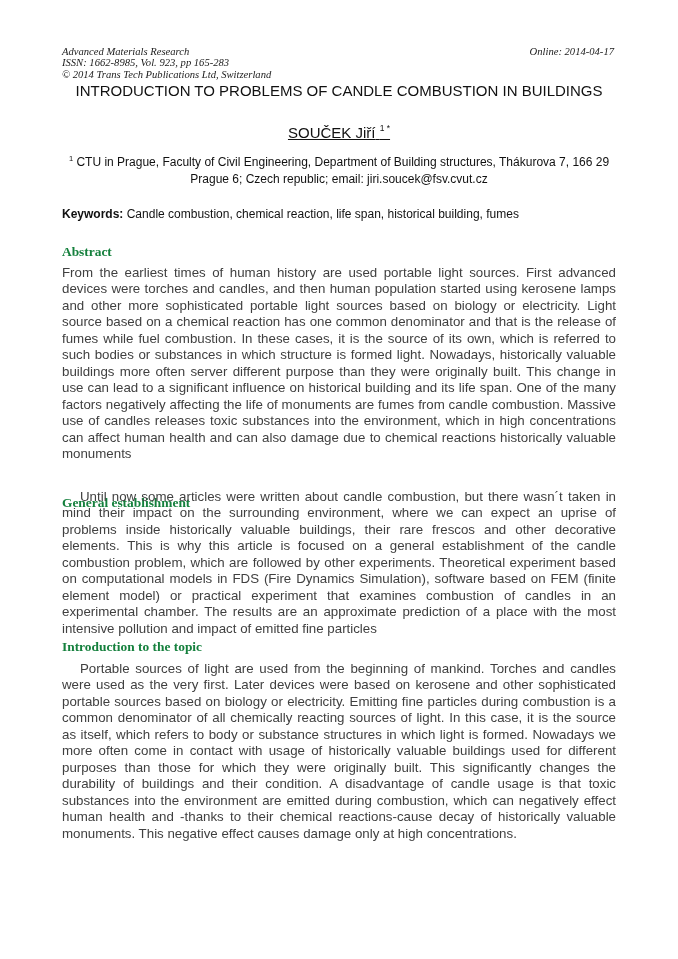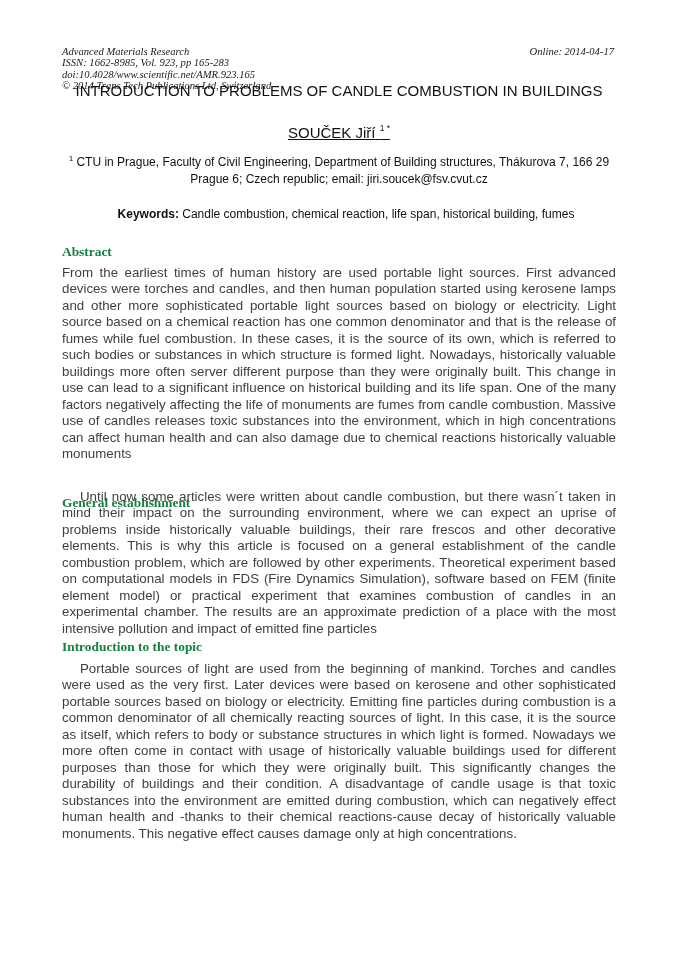--- a/index.html
+++ b/index.html
@@ -81,29 +81,28 @@
       line-height: 16.5px;
       color: #111;
     }
     .affiliation sup {
       font-size: 7.5px;
       vertical-align: 5px;
       line-height: 0;
     }
     .keywords {
       position: absolute;
-      left: 69px;
+      left: 62px;
       top: 207px;
       width: 554px;
       font-family: "Liberation Sans", sans-serif;
       font-size: 12px;
       line-height: 15px;
       color: #111;
       white-space: nowrap;
-      text-align: center;
     }
     .keywords .kw-label { font-weight: bold; }
     .section-heading {
       position: absolute;
       left: 62px;
       font-family: "Liberation Serif", serif;
       font-weight: bold;
       font-size: 13.4px;
       line-height: 16px;
       color: #15803d;
@@ -123,21 +122,20 @@
   </style>
 </head>
 <body>
 
 <div class="page">
 
   <div class="running-header">
     <div class="meta-left">
       <div>Advanced Materials Research</div>
       <div>ISSN: 1662-8985, Vol. 923, pp 165-283</div>
-      <div>doi:10.4028/www.scientific.net/AMR.923.165</div>
       <div>© 2014 Trans Tech Publications Ltd, Switzerland</div>
     </div>
     <div class="meta-right">Online: 2014-04-17</div>
   </div>
 
   <div class="title">INTRODUCTION TO PROBLEMS OF CANDLE COMBUSTION IN BUILDINGS</div>
 
   <div class="author">
     <span>SOUČEK Jiří</span>
     <sup>1 *</sup>

